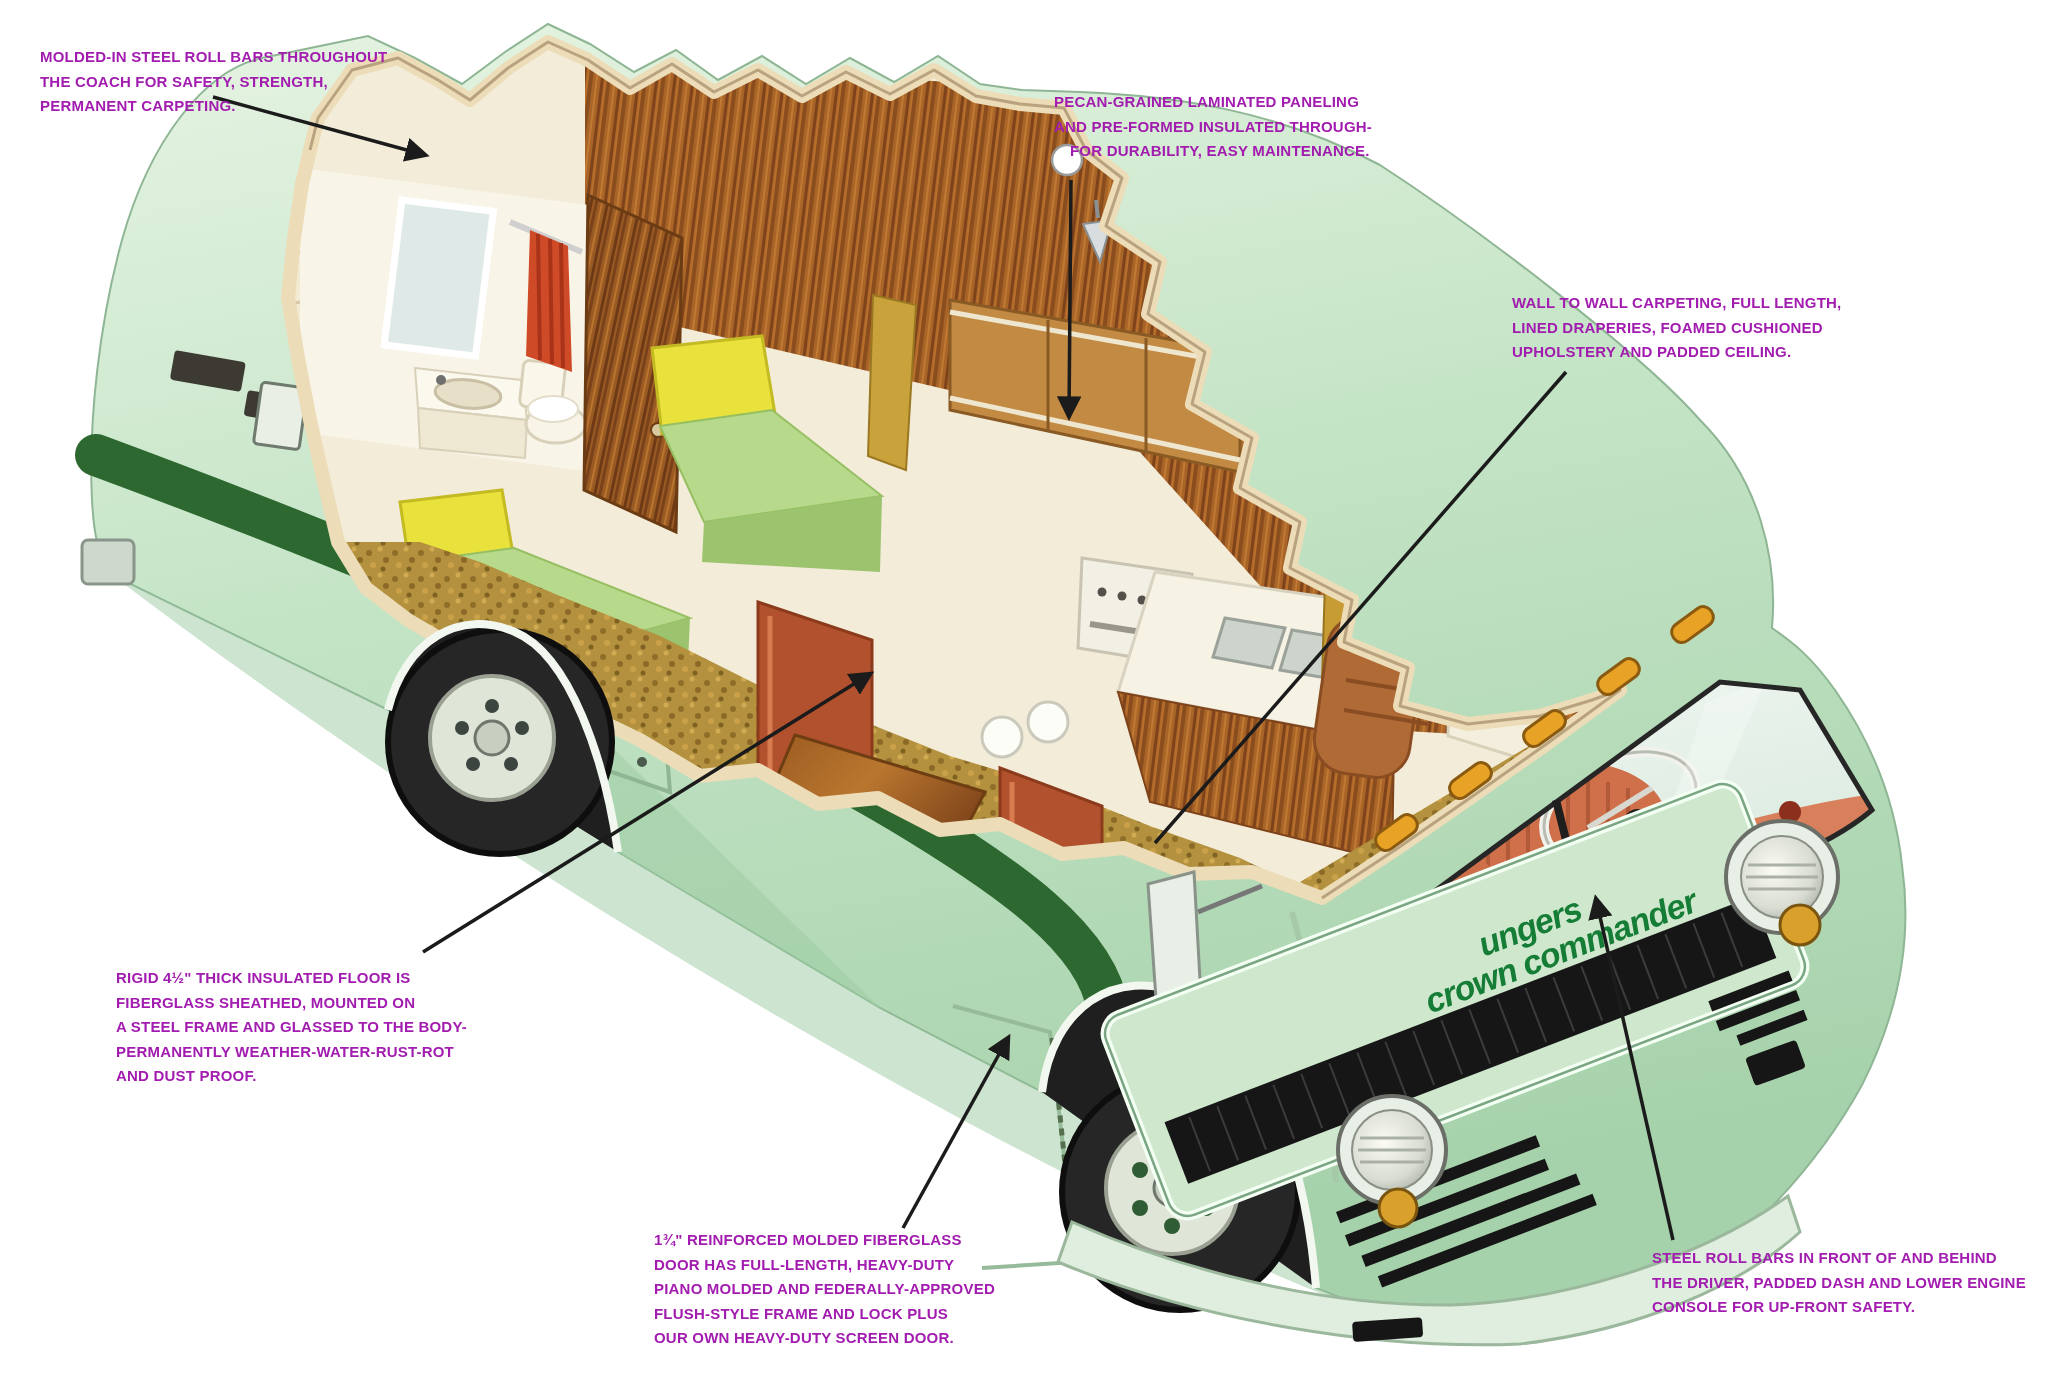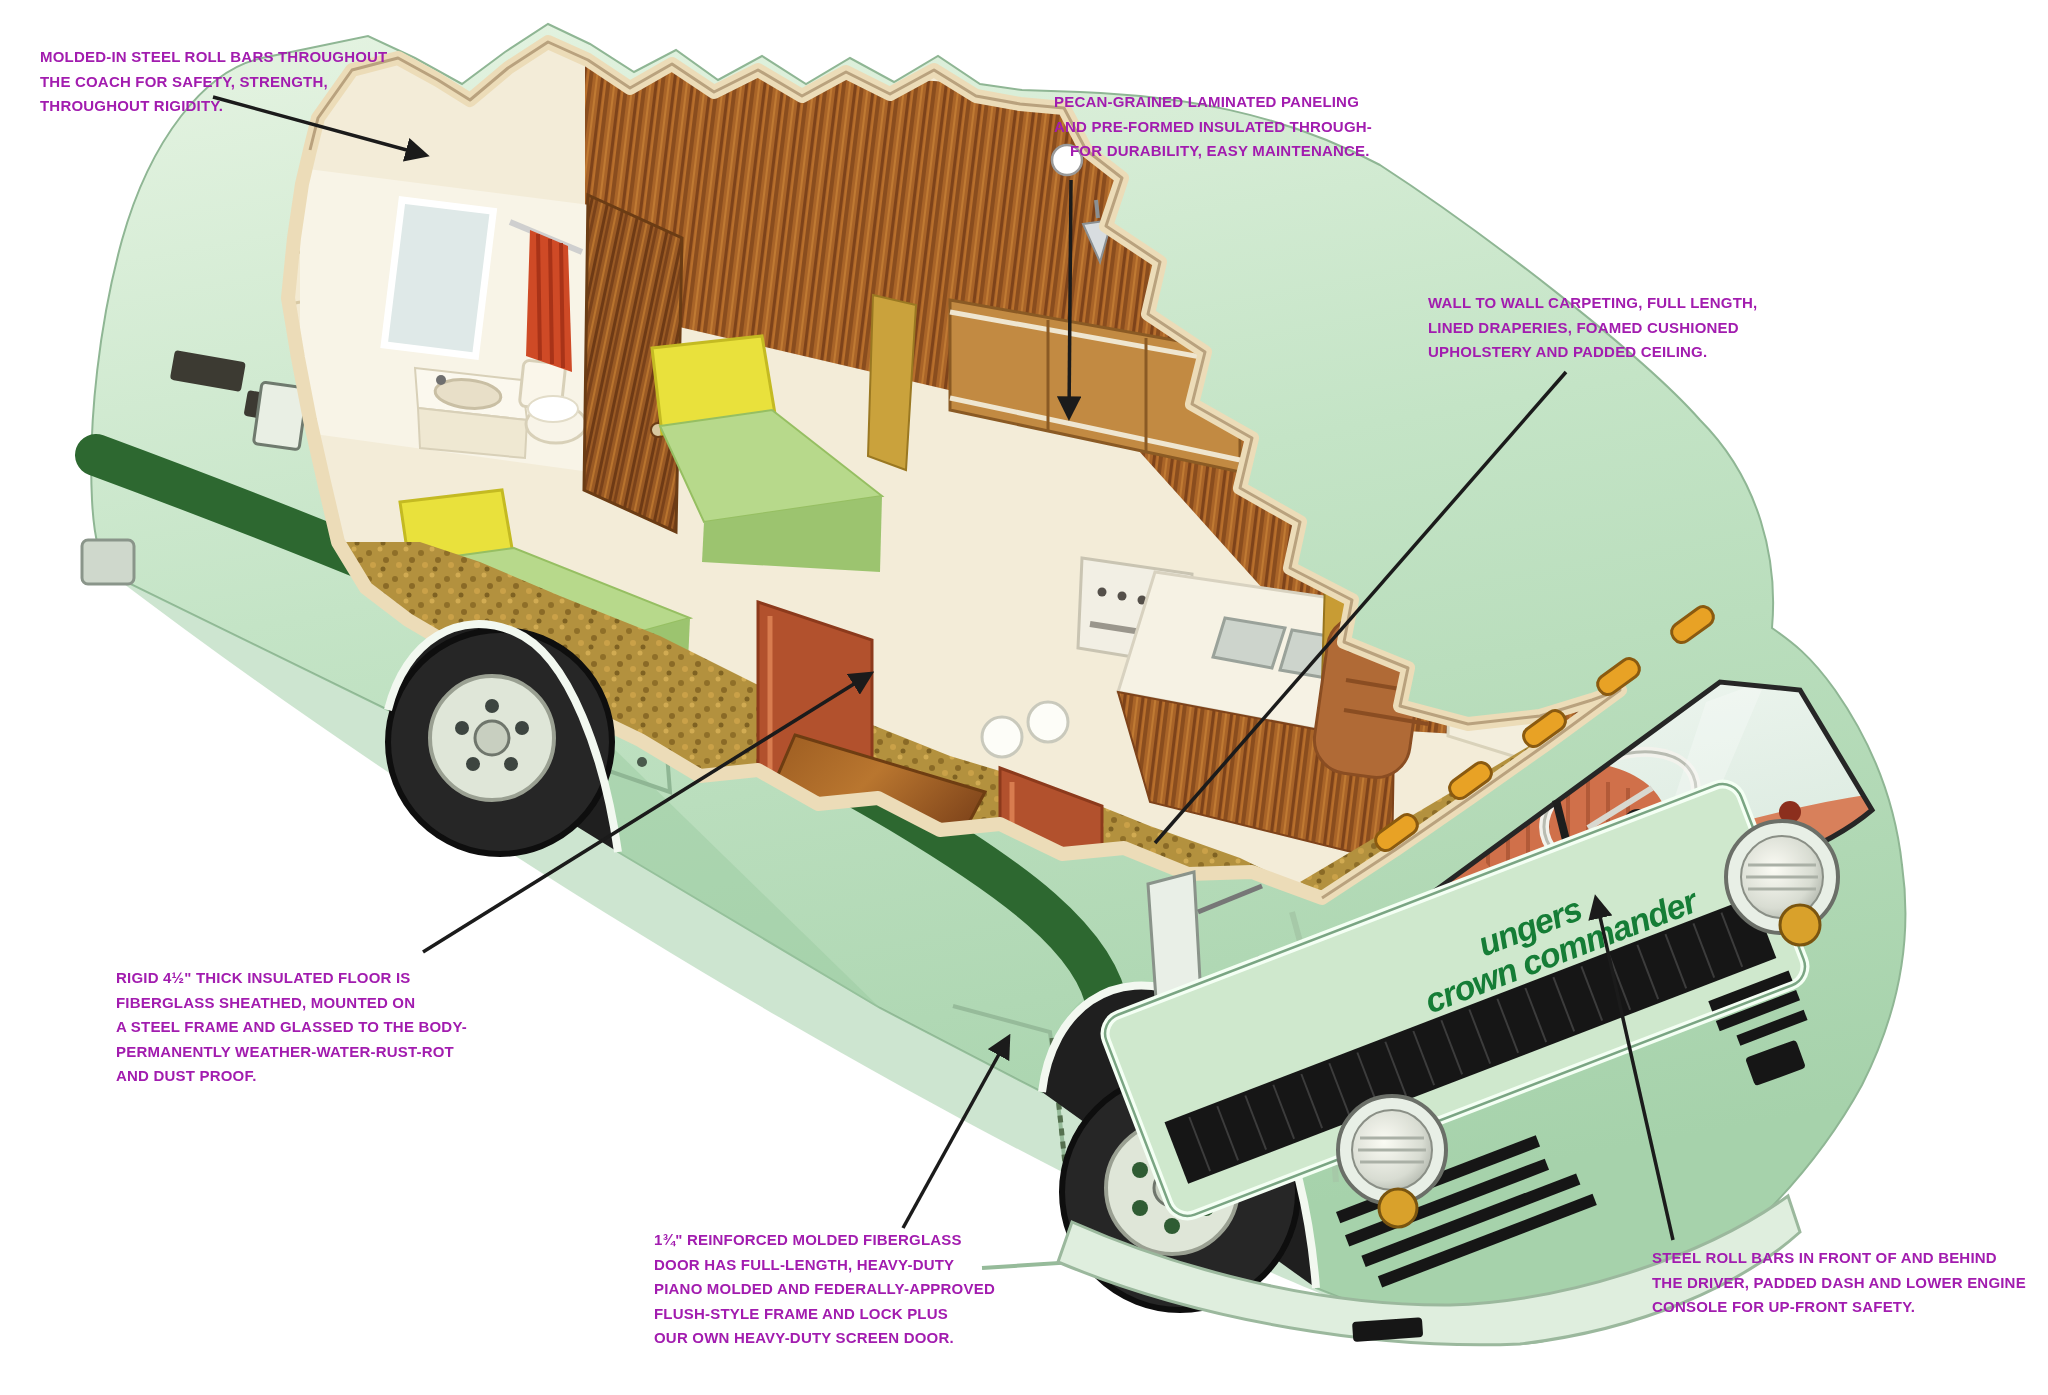--- a/index.html
+++ b/index.html
@@ -372,30 +372,30 @@
     <path d="M423,952 L870,674" marker-end="url(#arrow)"></path>
     <path d="M903,1228 L1008,1038" marker-end="url(#arrow)"></path>
     <path d="M1673,1240 L1596,899" marker-end="url(#arrow)"></path>
   </g>
   <circle cx="1067" cy="160" r="15" fill="#ffffff" stroke="#9a9a9a" stroke-width="2.5"></circle>
 </svg>
 
 <div class="anno" style="left:40px;top:45px">
   <div>MOLDED-IN STEEL ROLL BARS THROUGHOUT</div>
   <div>THE COACH FOR SAFETY, STRENGTH,</div>
-  <div>THROUGHOUT RIGIDITY.</div>
+  <div>PERMANENT CARPETING.</div>
 </div>
 
 <div class="anno" style="left:1054px;top:90px">
   <div>PECAN-GRAINED LAMINATED PANELING</div>
   <div>AND PRE-FORMED INSULATED THROUGH-</div>
   <div class="ind">FOR DURABILITY, EASY MAINTENANCE.</div>
 </div>
 
-<div class="anno" style="left:1428px;top:291px">
+<div class="anno" style="left:1512px;top:291px">
   <div>WALL TO WALL CARPETING, FULL LENGTH,</div>
   <div>LINED DRAPERIES, FOAMED CUSHIONED</div>
   <div>UPHOLSTERY AND PADDED CEILING.</div>
 </div>
 
 <div class="anno" style="left:116px;top:966px">
   <div>RIGID 4½" THICK INSULATED FLOOR IS</div>
   <div>FIBERGLASS SHEATHED, MOUNTED ON</div>
   <div>A STEEL FRAME AND GLASSED TO THE BODY-</div>
   <div>PERMANENTLY WEATHER-WATER-RUST-ROT</div>

